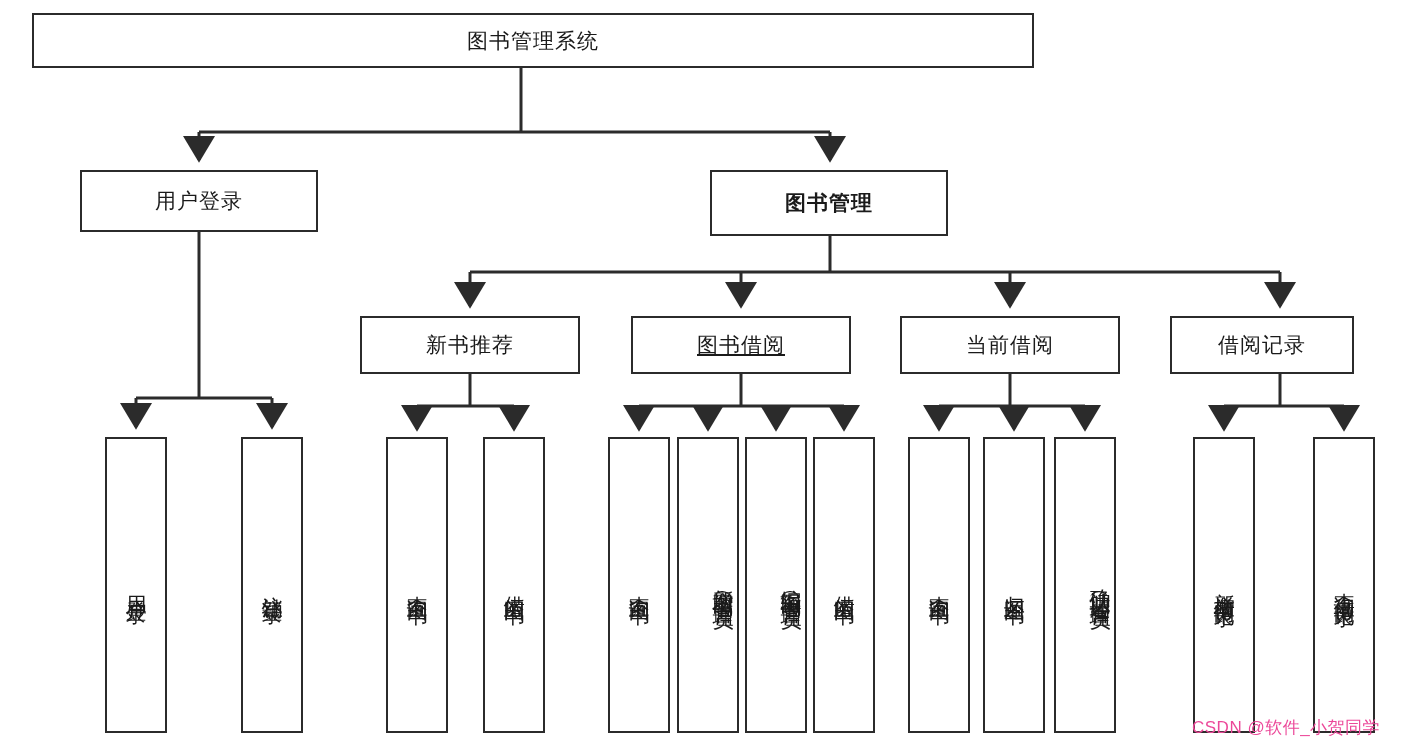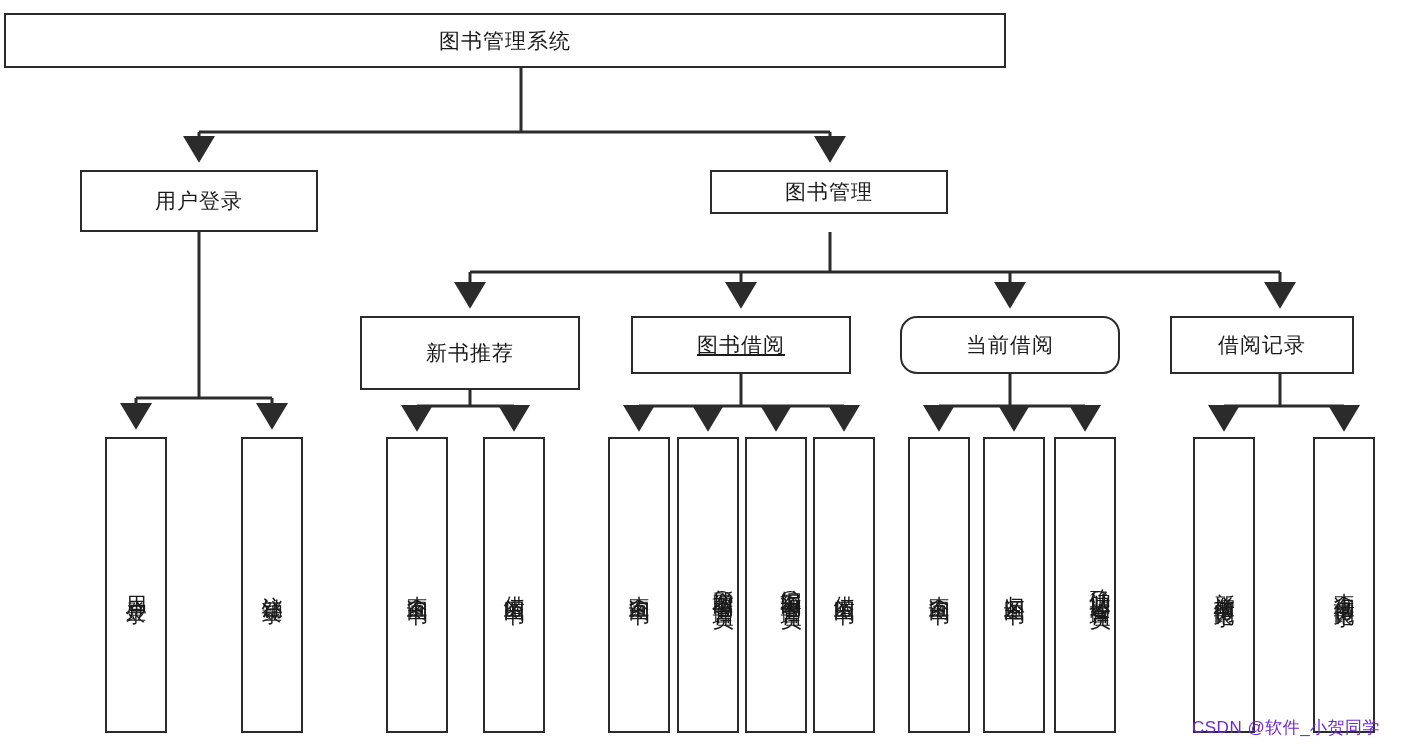--- a/index.html
+++ b/index.html
@@ -47,21 +47,21 @@
     line-height: 1.35;
     letter-spacing: 3px;
     padding: 6px 0;
   }
   .node.vert.top-align {
     align-items: flex-start;
   }
   .watermark {
     position: absolute;
     font-size: 17px;
-    color: #6d28d9;
+    color: #ec4899;
     white-space: nowrap;
     z-index: 5;
     letter-spacing: 0.5px;
   }
 </style>
 </head>
 <body>
 
 <div id="canvas">
 
@@ -108,28 +108,28 @@
       <path d="M 1014 406 L 1014 429" marker-end="url(#arrow)"></path>
       <path d="M 1085 406 L 1085 429" marker-end="url(#arrow)"></path>
 
       <path d="M 1280 374 L 1280 406"></path>
       <path d="M 1224 406 L 1344 406"></path>
       <path d="M 1224 406 L 1224 429" marker-end="url(#arrow)"></path>
       <path d="M 1344 406 L 1344 429" marker-end="url(#arrow)"></path>
     </g>
   </svg>
 
-  <div class="node horiz" style="left:4px; top:13px; width:1002px; height:55px;">图书管理系统</div>
+  <div class="node horiz" style="left:32px; top:13px; width:1002px; height:55px;">图书管理系统</div>
 
   <div class="node horiz" style="left:80px; top:170px; width:238px; height:62px;">用户登录</div>
-  <div class="node horiz" style="left:710px; top:170px; width:238px; height:44px;">图书管理</div>
+  <div class="node horiz" style="left:710px; top:170px; width:238px; height:66px;font-weight:bold;">图书管理</div>
 
-  <div class="node horiz" style="left:360px; top:316px; width:220px; height:74px;">新书推荐</div>
+  <div class="node horiz" style="left:360px; top:316px; width:220px; height:58px;">新书推荐</div>
   <div class="node horiz" style="left:631px; top:316px; width:220px; height:58px;text-decoration:underline;">图书借阅</div>
-  <div class="node horiz" style="left:900px; top:316px; width:220px; height:58px;border-radius:17px;">当前借阅</div>
+  <div class="node horiz" style="left:900px; top:316px; width:220px; height:58px;">当前借阅</div>
   <div class="node horiz" style="left:1170px; top:316px; width:184px; height:58px;">借阅记录</div>
 
   <div class="node vert" style="left:105px; top:437px; width:62px; height:296px;">用户登录</div>
   <div class="node vert" style="left:241px; top:437px; width:62px; height:296px;">注销登录</div>
 
   <div class="node vert" style="left:386px; top:437px; width:62px; height:296px;">查询图书</div>
   <div class="node vert" style="left:483px; top:437px; width:62px; height:296px;">借阅图书</div>
 
   <div class="node vert" style="left:608px; top:437px; width:62px; height:296px;">查询图书</div>
   <div class="node vert top-align" style="left:677px; top:437px; width:62px; height:296px;">新增图书（管理员）</div>

